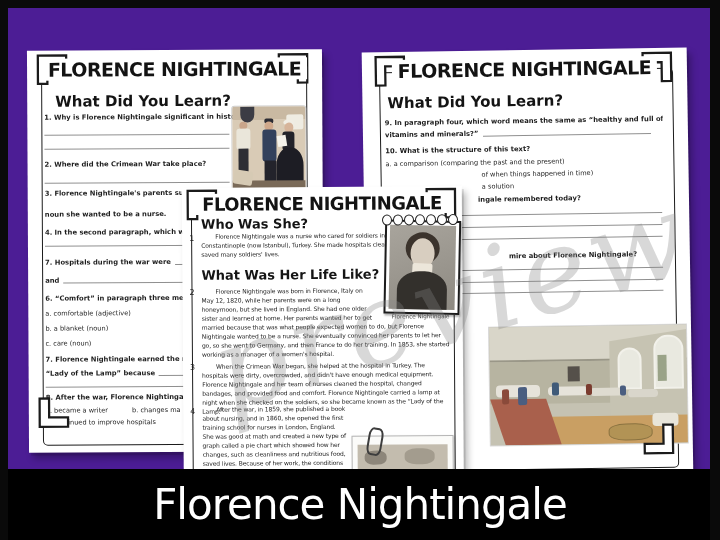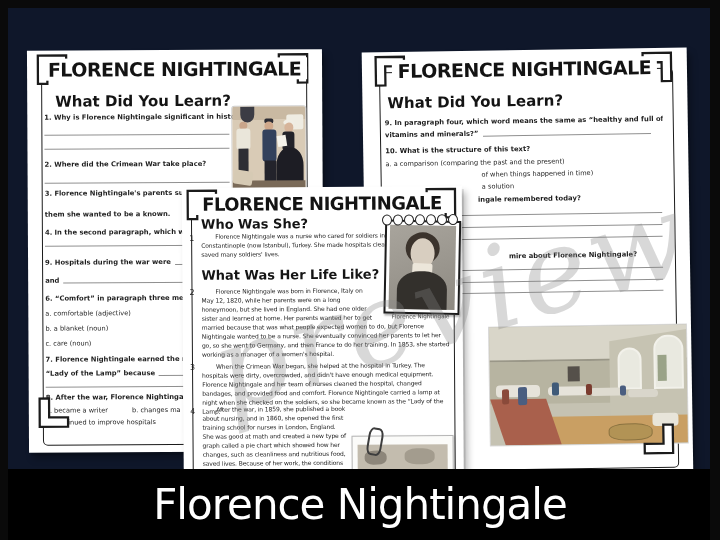--- a/index.html
+++ b/index.html
@@ -1,17 +1,17 @@
 <!DOCTYPE html>
 <html><head>
 <meta charset="utf-8">
 <title>Worksheet Preview</title>
 <style>
   html,body{margin:0;padding:0;background:#e9e9e9;}
-  .canvas{position:relative;width:720px;height:540px;background:#0f172a;overflow:hidden;
+  .canvas{position:relative;width:720px;height:540px;background:#4c1d95;overflow:hidden;
           font-family:"DejaVu Sans","Liberation Sans",sans-serif;}
   
   .edge{position:absolute;background:#0a0a0a;z-index:30;}
   .edge.t{top:0;left:0;right:0;height:8px;}
   .edge.l{top:0;left:0;bottom:0;width:8px;}
   .edge.r{top:0;right:0;bottom:0;width:10px;}
   
   .banner{position:absolute;left:0;right:0;top:469px;height:71px;background:#000;z-index:25;
           display:flex;align-items:center;justify-content:center;}
   .banner span{color:#fff;font-size:42px;font-weight:400;letter-spacing:-1px;}
@@ -101,25 +101,25 @@
       </svg>
     <div class="ptitle"><span>FLORENCE NIGHTINGALE</span></div>
     <div class="psub">What Did You Learn?</div>
 
     <div class="q" style="top:63px">1. Why is Florence Nightingale significant in history?</div>
     <div class="aline" style="top:84px;width:185px"></div>
     <div class="aline" style="top:98px;width:185px"></div>
     <div class="q" style="top:110px">2. Where did the Crimean War take place?</div>
     <div class="aline" style="top:132px;width:185px"></div>
     <div class="q" style="top:139px">3. Florence Nightingale's parents supp</div>
-    <div class="q" style="top:160px"><span>them she wanted to be a known.</span><span class="gap"></span><span>T</span></div>
+    <div class="q" style="top:160px"><span>noun she wanted to be a nurse.</span><span class="gap"></span><span>T</span></div>
     <div class="q" style="top:178px">4. In the second paragraph, which wor</div>
     <div class="aline" style="top:195px;width:255px"></div>
     <div class="q qflex" style="top:208px">
-        <span>9. Hospitals during the war were</span>
+        <span>7. Hospitals during the war were</span>
         <span class="wline"></span>
       </div>
     <div class="q qflex" style="top:226px">
         <span>and</span>
         <span class="wline"></span>
       </div>
     <div class="q" style="top:244px">6. “Comfort” in paragraph three mean</div>
     <div class="q opt" style="top:259px">a. comfortable (adjective)</div>
     <div class="q opt" style="top:274px">b. a blanket (noun)</div>
     <div class="q opt" style="top:289px">c. care (noun)</div>

